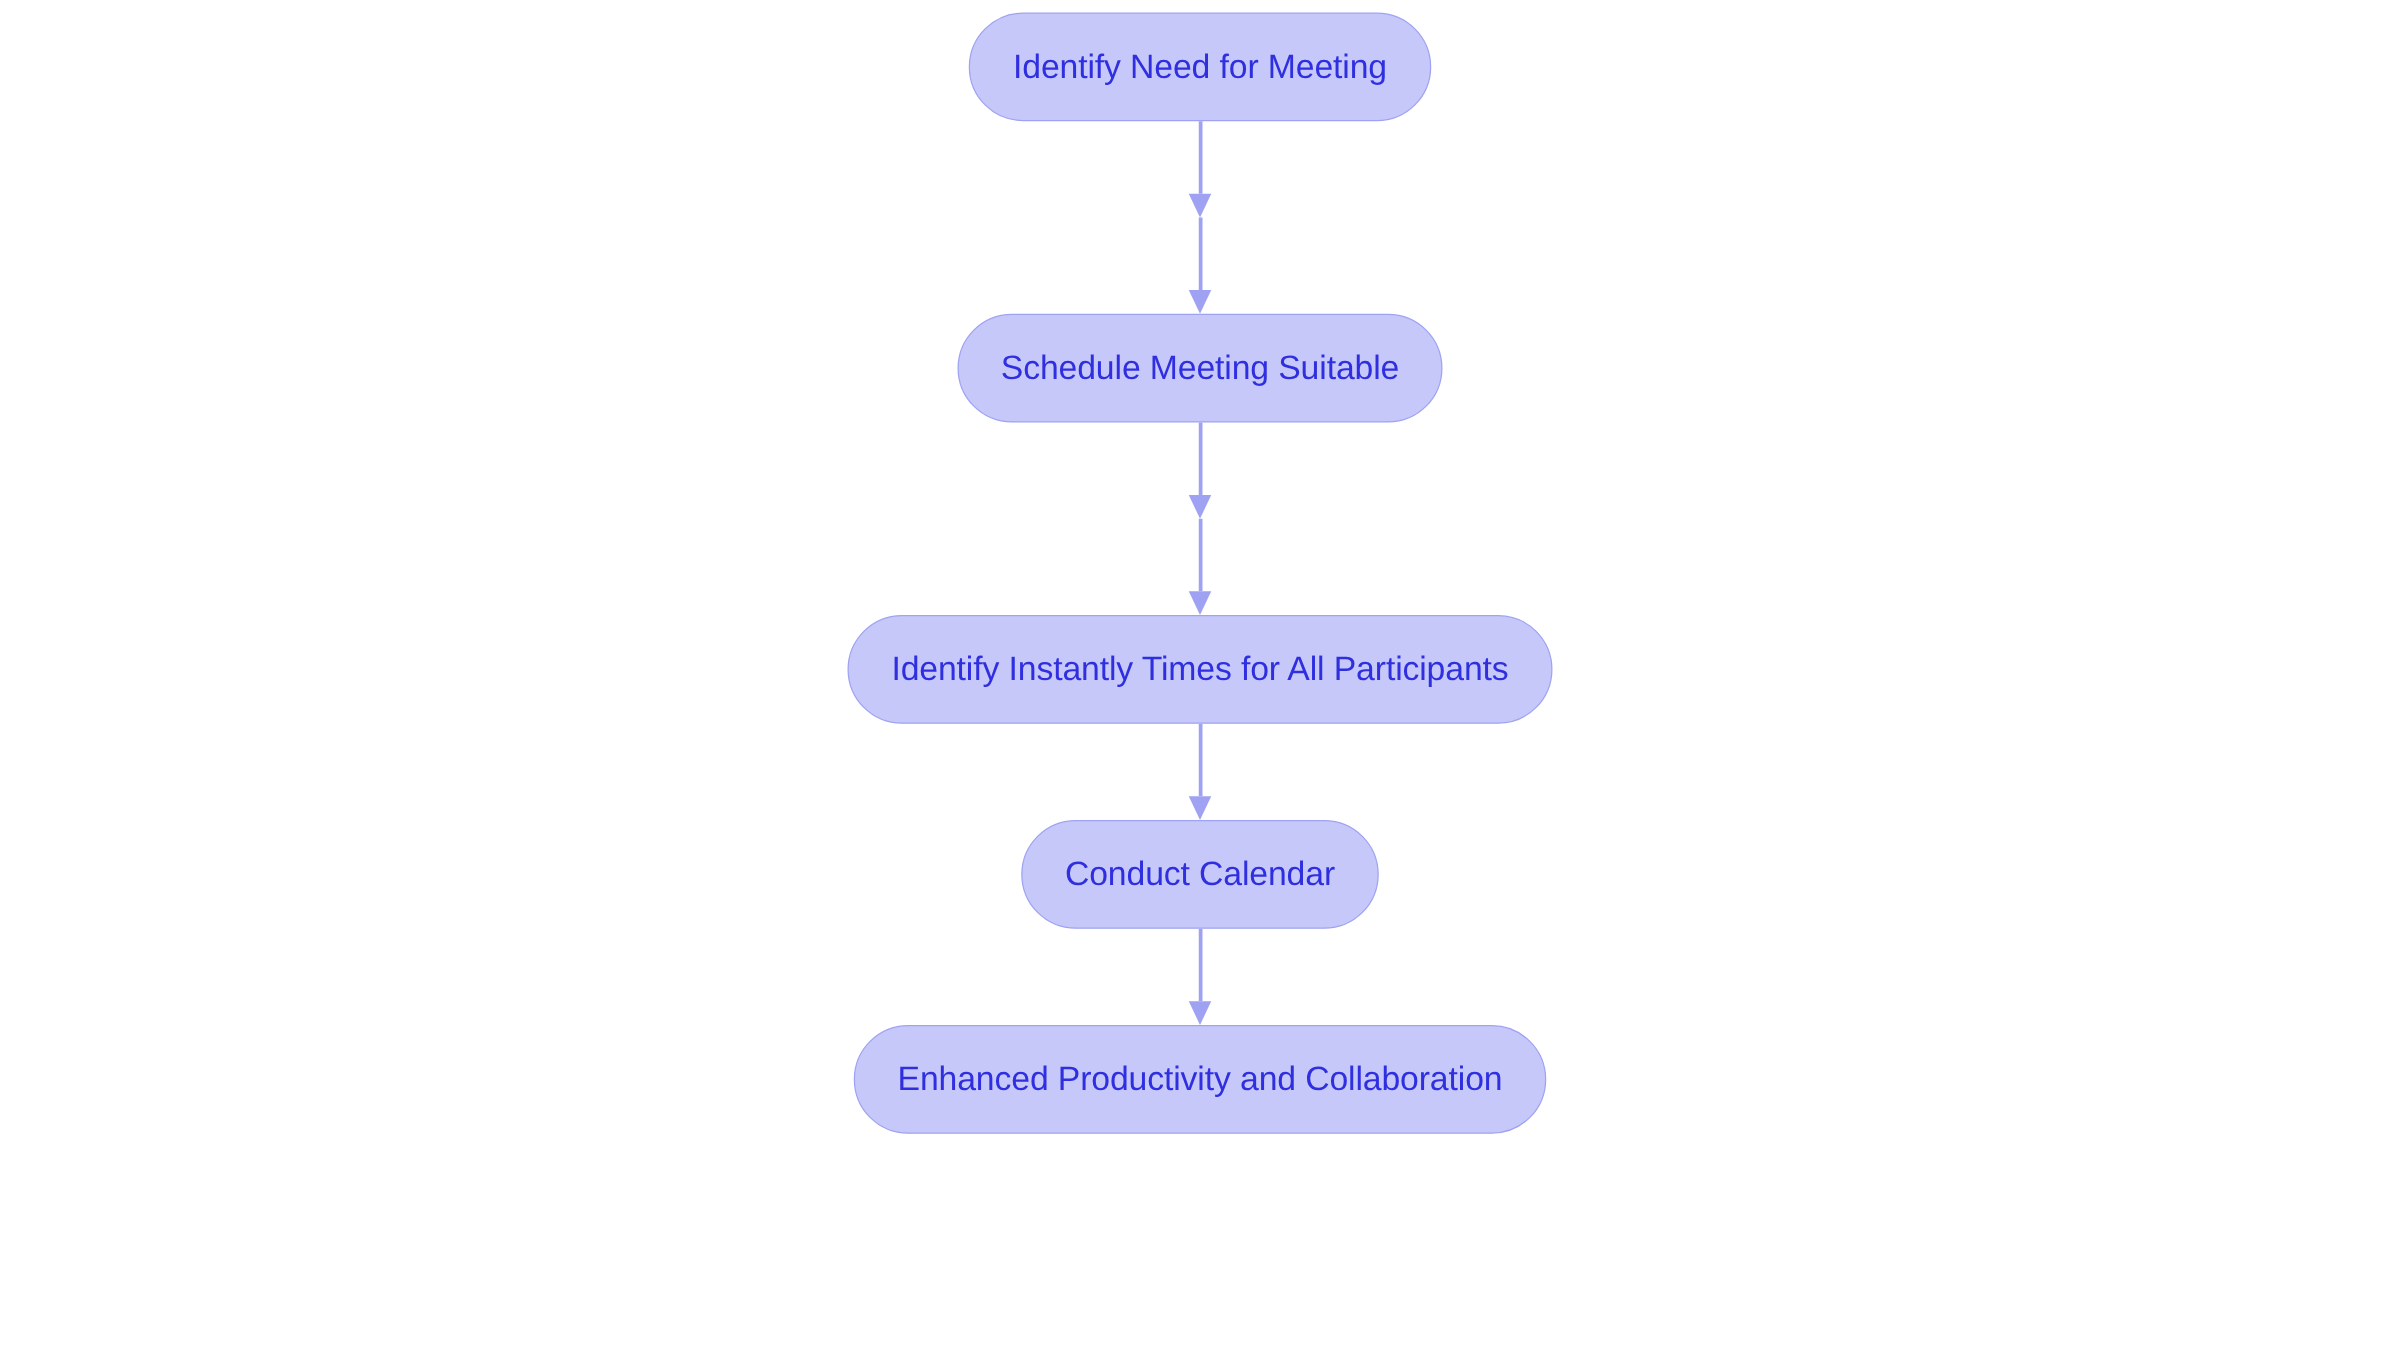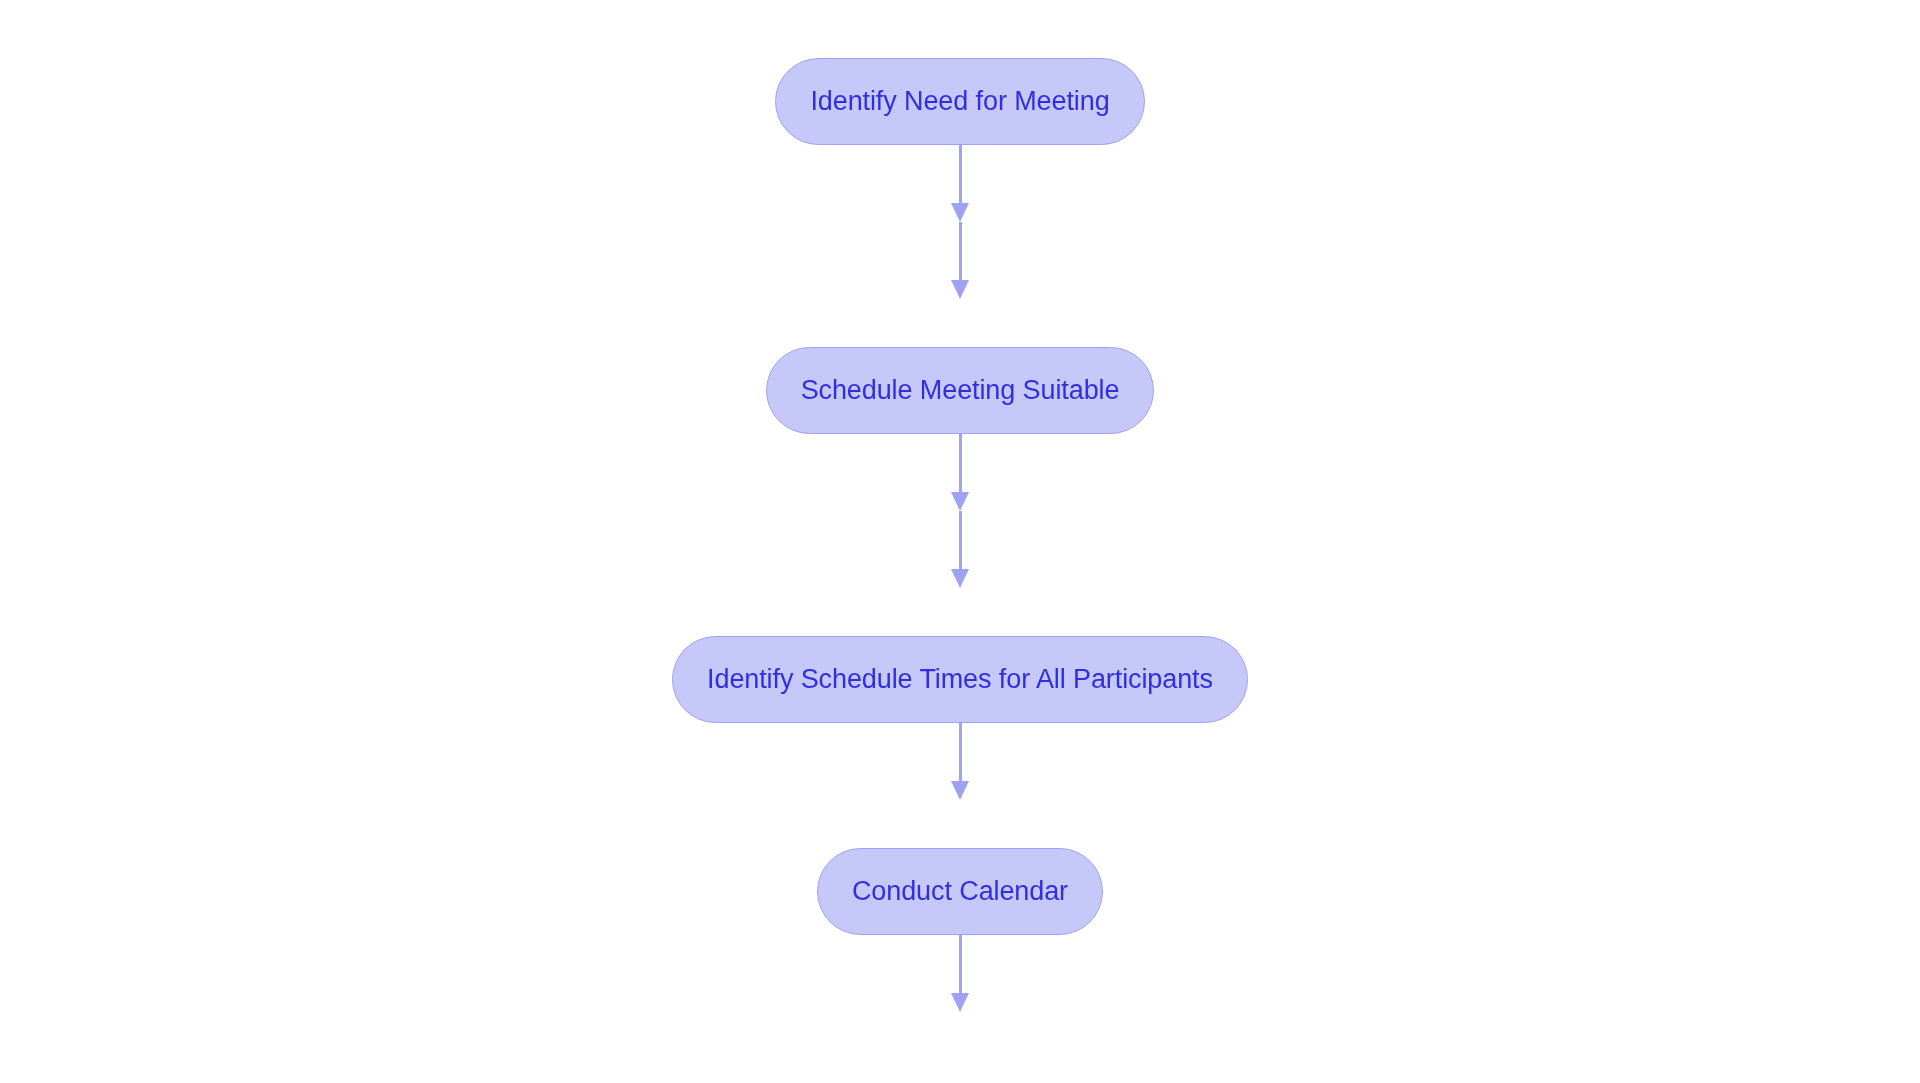--- a/index.html
+++ b/index.html
@@ -34,21 +34,20 @@
     box-sizing: border-box;
     display: flex;
     align-items: center;
     justify-content: center;
     background: #c7c8fa;
     border: 1.6px solid #9fa2f2;
     border-radius: 999px;
     height: 87px;
     padding: 0 34px;
     z-index: 2;
-    margin-top: 48px;
   }
   .node-label {
     color: #2f2fe0;
     font-size: 27px;
     font-family: "Liberation Sans", sans-serif;
     font-weight: 400;
     line-height: 1;
     white-space: nowrap;
     letter-spacing: -0.1px;
   }
@@ -108,32 +107,35 @@
       <div class="connector-arrowhead"></div>
     </div>
 
 
     <div class="connector">
       <div class="connector-line"></div>
       <div class="connector-arrowhead"></div>
     </div>
 
     <div class="node">
-      <span class="node-label">Identify Schedule Times for All Participants</span>
+      <span class="node-label">Identify Instantly Times for All Participants</span>
     </div>
 
     <div class="connector">
       <div class="connector-line"></div>
       <div class="connector-arrowhead"></div>
     </div>
 
     <div class="node">
       <span class="node-label">Conduct Calendar</span>
     </div>
 
     <div class="connector">
       <div class="connector-line"></div>
       <div class="connector-arrowhead"></div>
     </div>
 
+    <div class="node">
+      <span class="node-label">Enhanced Productivity and Collaboration</span>
+    </div>
 
   </div>
 </div>
 
 </body></html>

